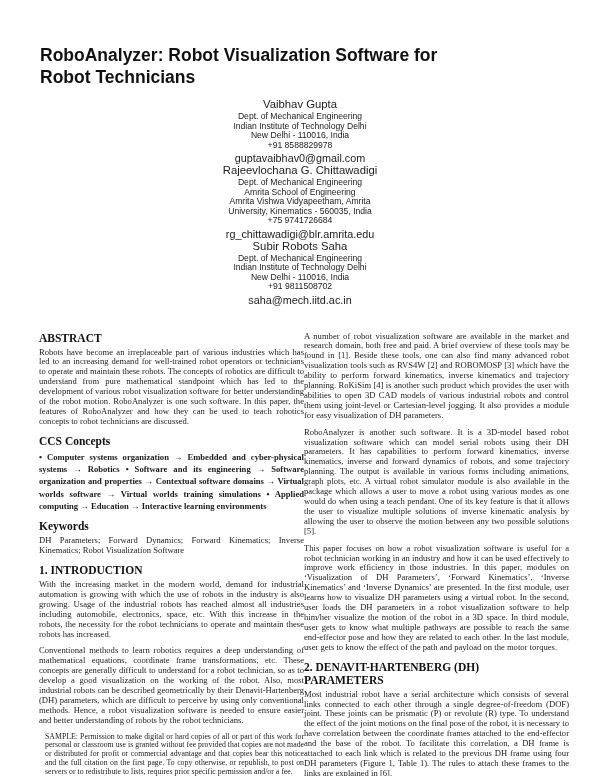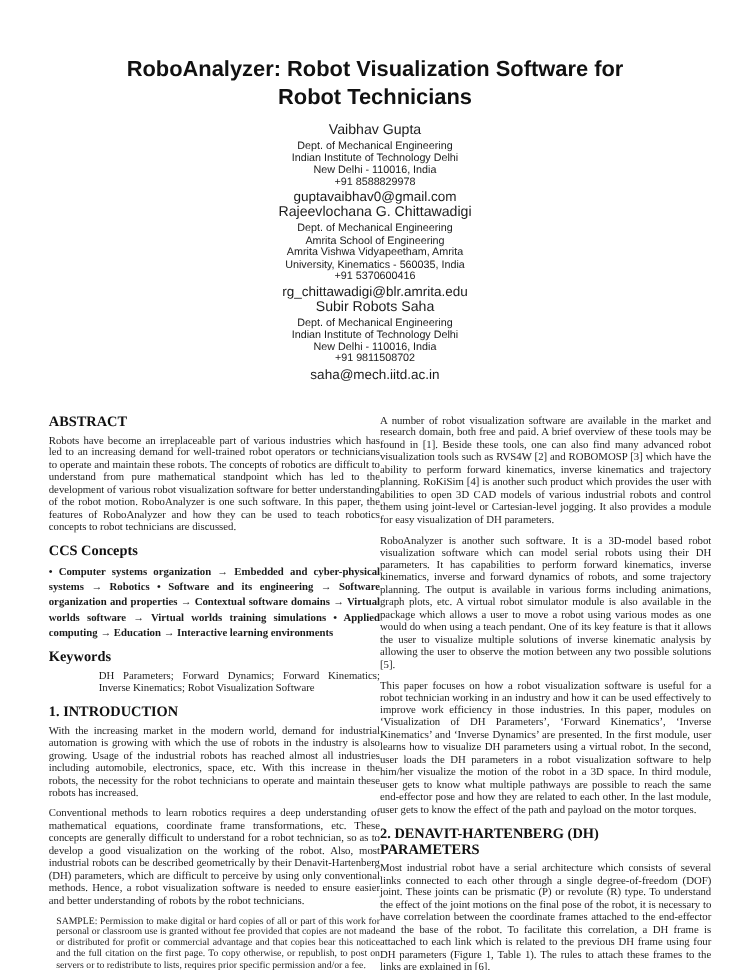--- a/index.html
+++ b/index.html
@@ -11,21 +11,21 @@
     box-sizing:border-box;
     padding-top:44px;
     font-family:"Liberation Serif", serif;
     overflow:hidden;
   }
   .title {
     font-family:"Liberation Sans", sans-serif;
     font-weight:bold;
     font-size:17.5px;
     line-height:22px;
-    text-align:center;
+    text-align:left;
     white-space:pre-line;
     margin:0 40px 10px;
     color:#111;
   }
   .authors { display:flex; margin:4px 30px 0;flex-direction:column; }
   .author { flex:1; text-align:center; font-family:"Liberation Sans", sans-serif; }
   .author-name { font-size:11.3px; line-height:13px; margin-bottom:1px; }
   .author-line { font-size:8.6px; line-height:9.5px; }
   .author-email { font-size:10.8px; line-height:12px; margin-top:2px; }
   .columns {
@@ -50,21 +50,21 @@
     text-align:justify;
     margin:0 0 7px;
   }
   .ccs-p {
     font-size:8.6px;
     line-height:12.3px;
     font-weight:bold;
     text-align:justify;
     margin:0 0 4px;
   }
-  .keywords-p { margin-bottom:4px;margin-left:40px; }
+  .keywords-p { margin-bottom:4px; }
   .footnote {
     margin-top:0;
     padding-left:6px;
     font-size:7.8px;
     line-height:8.7px;
   }
   .footnote p { margin:0; text-align:justify; }
 </style>
 </head>
 <body>
@@ -84,21 +84,21 @@
       <div class="author-line">+91 8588829978</div>
       <div class="author-email">guptavaibhav0@gmail.com</div>
     </div>
 
     <div class="author">
       <div class="author-name">Rajeevlochana G. Chittawadigi</div>
       <div class="author-line">Dept. of Mechanical Engineering</div>
       <div class="author-line">Amrita School of Engineering</div>
       <div class="author-line">Amrita Vishwa Vidyapeetham, Amrita</div>
       <div class="author-line">University, Kinematics - 560035, India</div>
-      <div class="author-line">+91 5370600416</div>
+      <div class="author-line">+75 9741726684</div>
       <div class="author-email">rg_chittawadigi@blr.amrita.edu</div>
     </div>
 
     <div class="author">
       <div class="author-name">Subir Robots Saha</div>
       <div class="author-line">Dept. of Mechanical Engineering</div>
       <div class="author-line">Indian Institute of Technology Delhi</div>
       <div class="author-line">New Delhi - 110016, India</div>
       <div class="author-line">+91 9811508702</div>
       <div class="author-email">saha@mech.iitd.ac.in</div>

